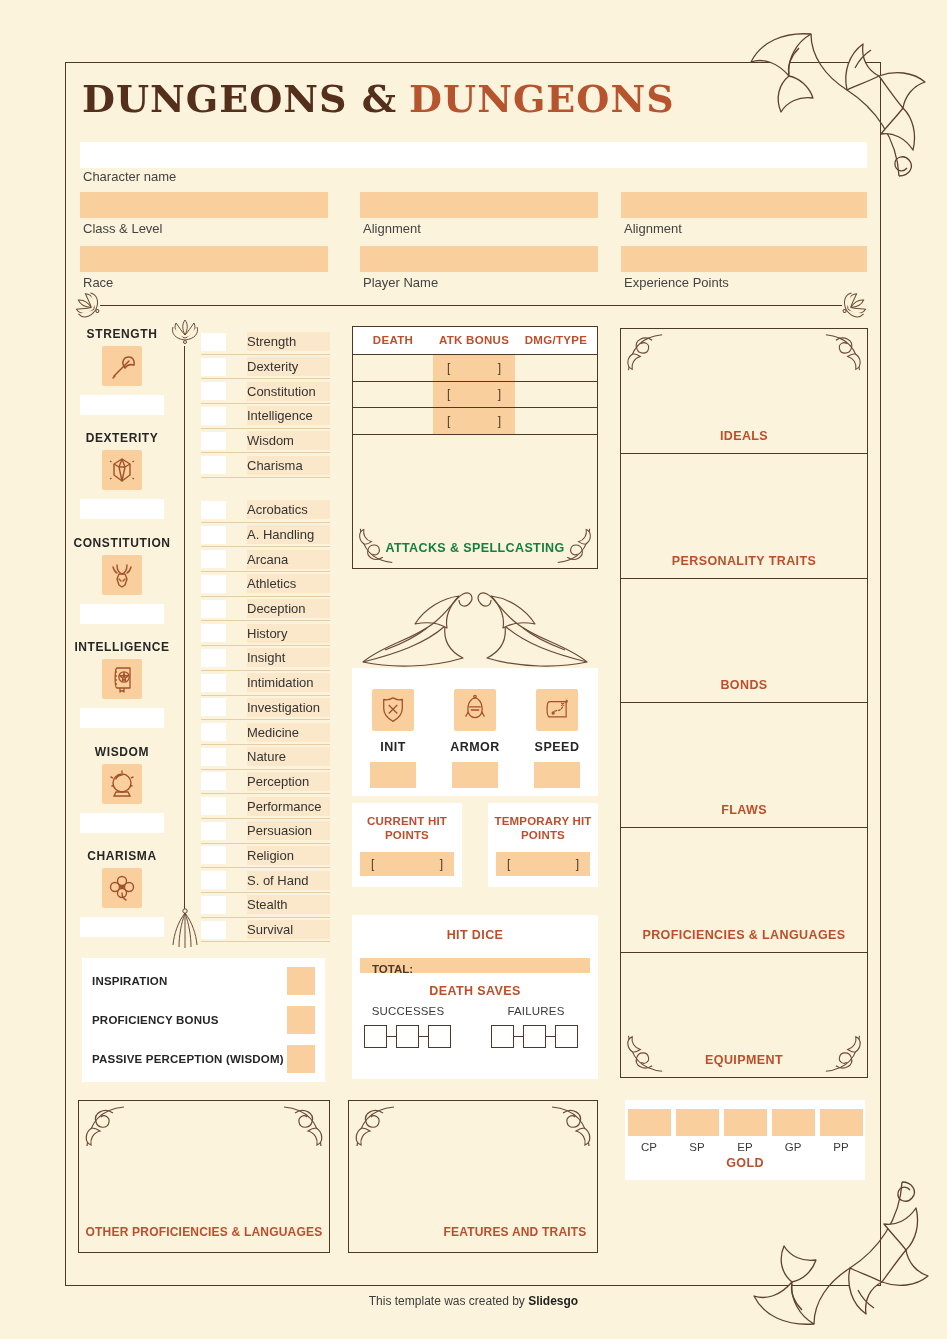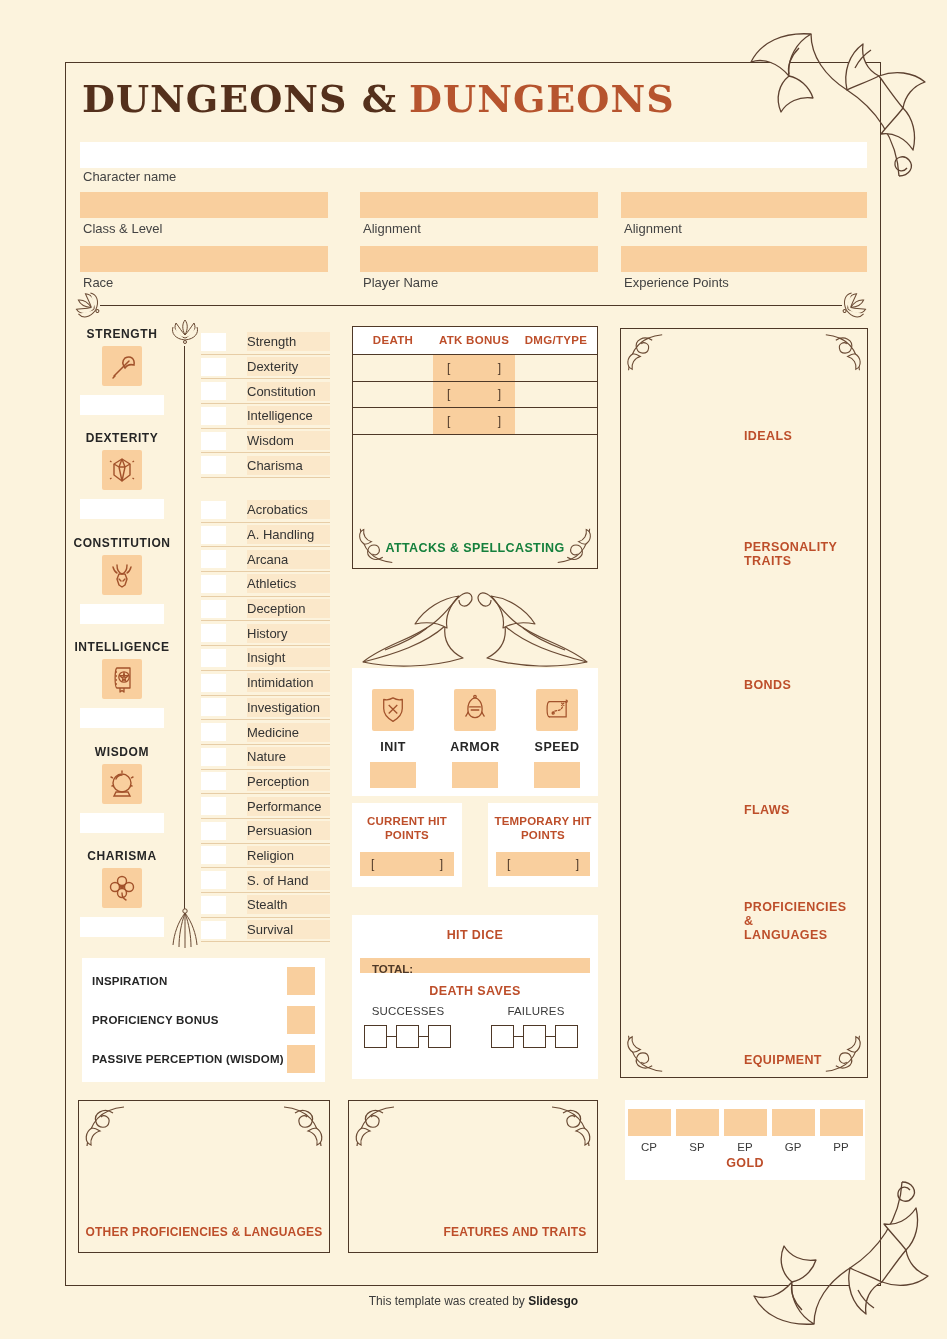--- a/index.html
+++ b/index.html
@@ -63,21 +63,21 @@
   .death-labels .dl1{width:88px;margin-left:12px;text-align:center;}
   .death-labels .dl2{width:88px;margin-left:40px;text-align:center;}
   .cbrow{display:flex;align-items:center;margin-top:8px;}
   .cbgroup{display:flex;align-items:center;}
   .cbgroup.g1{margin-left:12px;} .cbgroup.g2{margin-left:40px;}
   .cbox{width:23px;height:23px;border:1.6px solid #4e3827;background:#fff;box-sizing:border-box;}
   .cconn{width:9px;border-top:1.6px solid #4e3827;}
 
   
   .traitsbox{left:620px;top:328px;width:248px;height:750px;border:1.4px solid #4e3827;box-sizing:border-box;
-             display:flex;flex-direction:column;align-items:center;}
+             display:flex;flex-direction:column;}
   .trait-section{flex:1;position:relative;border-bottom:1.4px solid #4e3827;}
   .trait-section:last-child{border-bottom:none;}
   .trait-label{position:absolute;bottom:10px;width:100%;text-align:center;font-size:12.5px;font-weight:700;
                color:#bd4e2a;letter-spacing:.4px;}
 
   .goldcard{left:625px;top:1100px;width:240px;height:80px;text-align:center;}
   .gold-row{display:flex;justify-content:center;gap:5px;padding-top:9px;}
   .gold-col{width:43px;}
   .gold-box{width:43px;height:27px;background:#f9cf9e;}
   .gold-lab{font-size:11.5px;color:#3a3a3a;margin-top:5px;}

